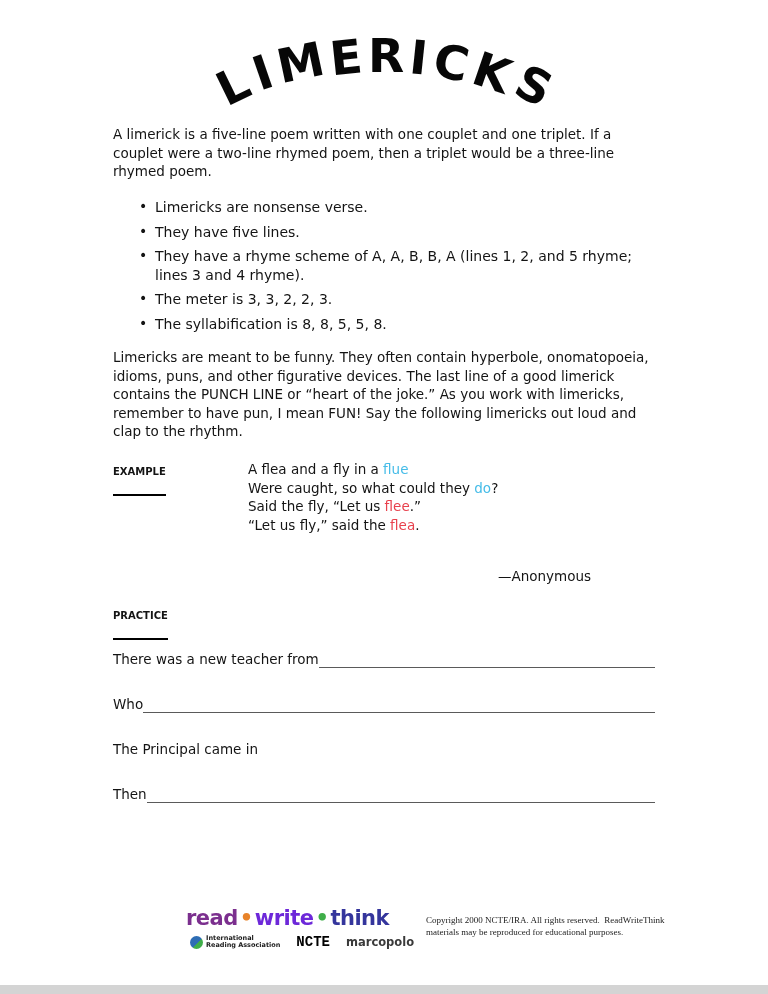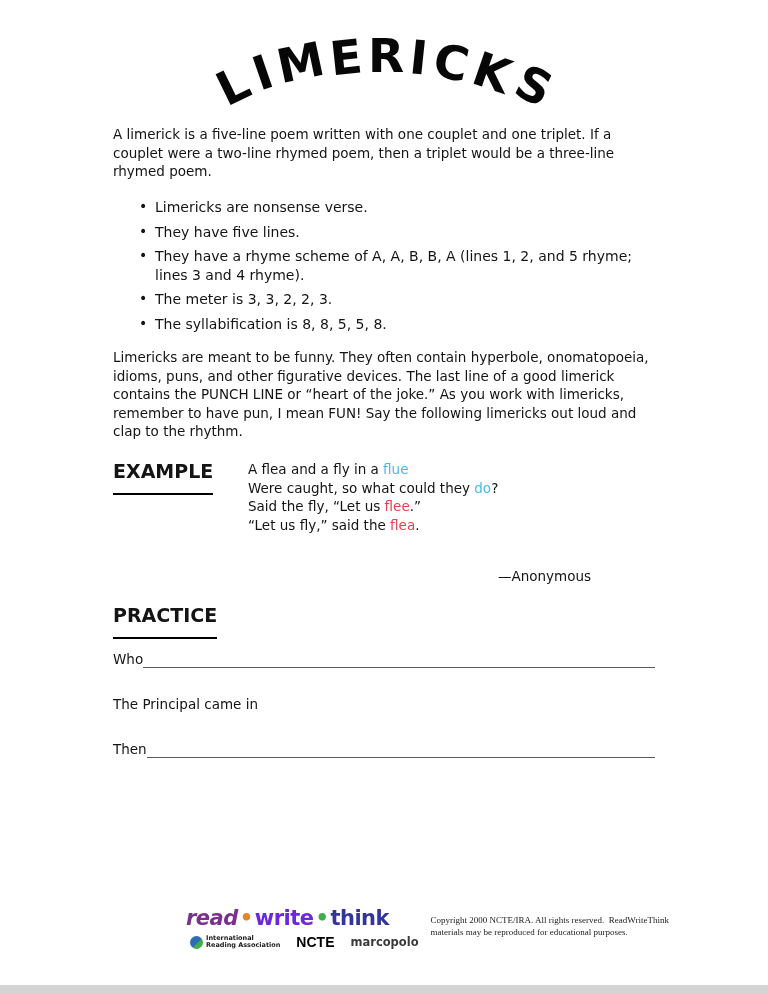--- a/index.html
+++ b/index.html
@@ -14,22 +14,22 @@
 
   .para { position:absolute; left:113px; width:552px; font-size:13.5px; line-height:18.5px; }
   .intro { top:125px; }
   .body2 { top:348px; }
 
   ul.bullets { position:absolute; top:198px; left:113px; width:545px; list-style:none; }
   ul.bullets li { position:relative; padding-left:42px; margin-bottom:6px;
                   font-size:14px; line-height:18.5px; }
   ul.bullets li::before { content:"\2022"; position:absolute; left:26px; top:-1px; font-size:14px; }
 
-  .label-underline { display:inline-block; font-weight:bold; font-size:19px;
-                     border-bottom:2px solid #000; padding-bottom:11px; }
+  .label-underline { display:inline-block; font-weight:bold; font-size:10px;
+                     border-bottom:2px solid #000; padding-bottom:17px; }
 
   .example { position:absolute; top:460px; left:113px; width:552px; display:flex; }
   .ex-label-col { width:135px; flex:none; }
   .poem { font-size:13.5px; line-height:18.5px; }
   .poem-line { white-space:pre-wrap; }
 
   .attribution { position:absolute; top:568px; left:498px; font-size:13.5px; }
 
   .practice-label-wrap { position:absolute; top:604px; left:113px; }
 
@@ -41,21 +41,21 @@
   .p-row.thick .p-blank { border-bottom:2px solid #000; }
 
   .footer { position:absolute; top:906px; left:185px; display:flex; gap:12px; align-items:flex-start; }
   .rwt { font-size:21px; font-weight:bold; letter-spacing:-0.5px; white-space:nowrap; }
   .rwt span { display:inline-block; padding:0 1px; }
   .logo-sub { display:flex; align-items:center; gap:16px; margin-top:4px; margin-left:5px; }
   .ira { display:flex; align-items:center; gap:3px; }
   .ira-icon { width:13px; height:13px; border-radius:50%; flex:none;
               background:linear-gradient(135deg,#2e6db4 55%,#3fae49 55%); display:inline-block; }
   .ira-text { font-size:6.5px; line-height:7.5px; white-space:pre-line; color:#1c1c1c; font-weight:bold; }
-  .ncte { font-family:Liberation Sans, sans-serif; font-weight:bold; font-size:14px; color:#000; }
+  .ncte { font-family:Liberation Mono, monospace; font-weight:bold; font-size:14px; color:#000; }
   .marcopolo { font-size:11.5px; font-weight:bold; color:#3a3a3a; }
   .copyright { font-family:"Liberation Serif",serif; font-size:9px; line-height:12px;
                color:#222; margin-top:8px; }
   .copyright span { display:block; white-space:pre-wrap; }
 
   .page-edge { position:absolute; bottom:0; left:0; width:100%; height:9px; background:#d4d4d4; }
 </style>
 </head>
 <body>
 
@@ -88,36 +88,40 @@
   </div>
 
   <div class="attribution">—Anonymous</div>
 
   <div class="practice-label-wrap">
     <span class="label-underline">PRACTICE</span>
   </div>
 
   <div class="practice">
     <div class="p-row">
+      <span class="p-prefix">There was a new teacher from</span>
+      <span class="p-blank"></span>
+    </div>
+    <div class="p-row">
       <span class="p-prefix">Who</span>
       <span class="p-blank"></span>
     </div>
     <div class="p-row">
       <span class="p-prefix">The Principal came in</span>
     </div>
     <div class="p-row">
       <span class="p-prefix">Then</span>
       <span class="p-blank"></span>
     </div>
   </div>
 
   <div class="footer">
     <div class="logo-block">
       <div class="rwt">
-        <span style="color: rgb(123, 47, 142); font-style: italic;">read</span><span style="color: rgb(232, 131, 42);">•</span><span style="color: #6d28d9;">write</span><span style="color: rgb(63, 174, 73);">•</span><span style="color: rgb(52, 53, 156);">think</span>
+        <span style="color: rgb(123, 47, 142);">read</span><span style="color: rgb(232, 131, 42);">•</span><span style="color: #6d28d9;">write</span><span style="color: rgb(63, 174, 73);">•</span><span style="color: rgb(52, 53, 156);">think</span>
       </div>
       <div class="logo-sub">
         <span class="ira">
           <span class="ira-icon"></span>
           <span class="ira-text">International
 Reading Association</span>
         </span>
         <span class="ncte">NCTE</span>
         <span class="marcopolo">marcopolo</span>
       </div>

